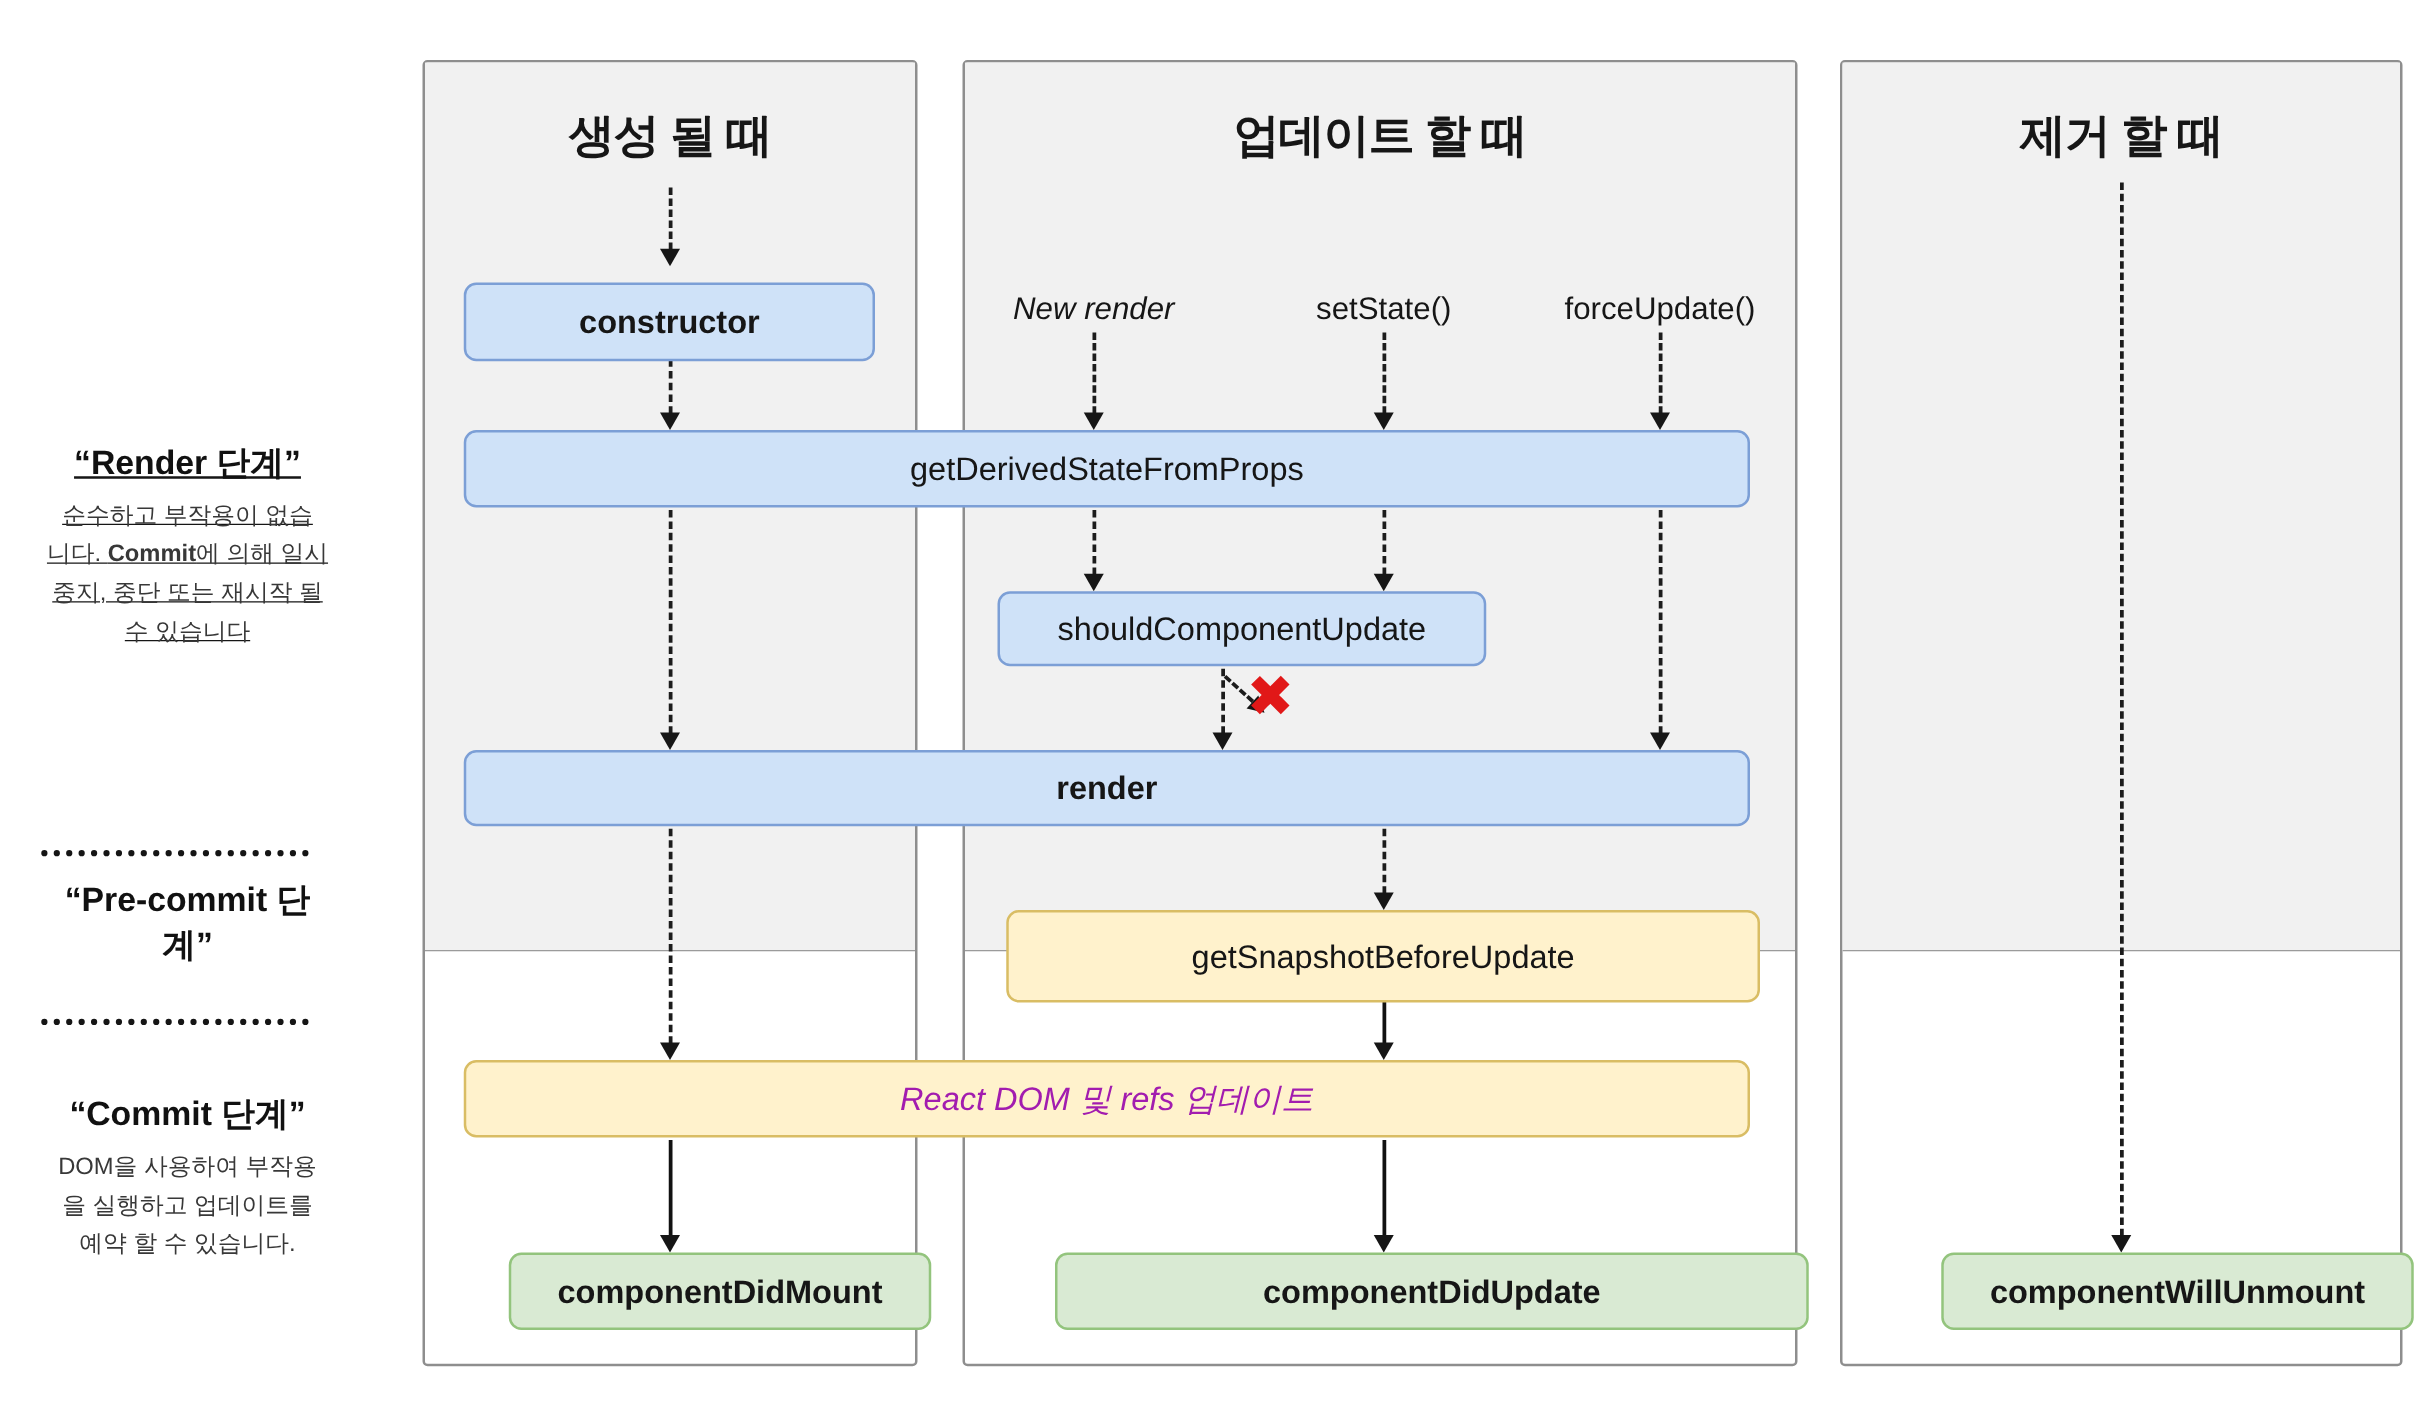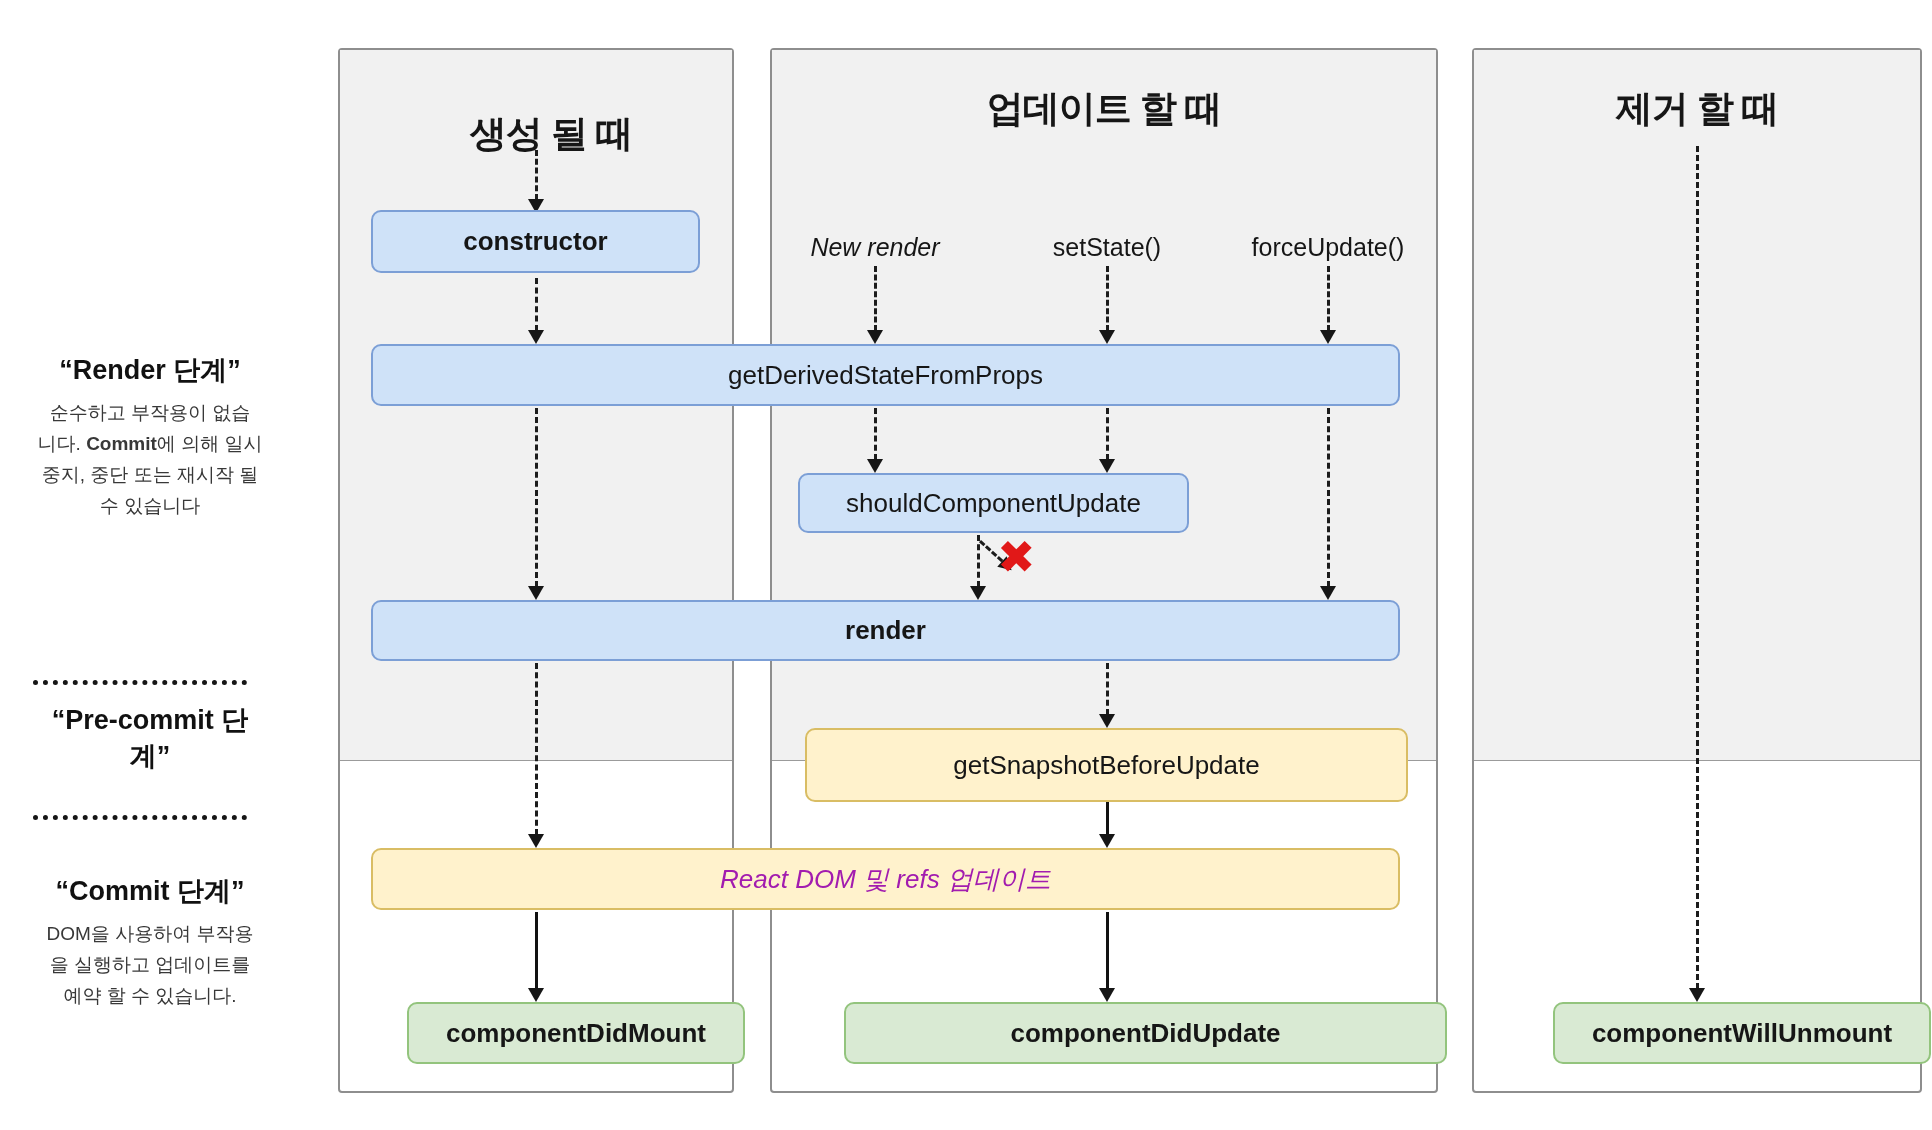--- a/index.html
+++ b/index.html
@@ -32,21 +32,21 @@
   .side{position:absolute;left:35px;width:230px;text-align:center;z-index:2;}
   .side .ph-title{font-size:27px;font-weight:700;color:#111;}
   .side .ph-body{font-size:19px;line-height:31px;color:#383838;white-space:pre-line;margin-top:9px;}
   .dotline{position:absolute;left:33px;width:214px;height:0;border-top:5px dotted #151515;z-index:2;}
 </style>
 </head>
 <body>
 
 <div class="stage">
 
-  <div class="side" style="top:352px;">
+  <div class="side" style="top:352px;text-decoration:underline;">
     <div class="ph-title">“Render 단계”</div>
     <div class="ph-body"><span>순수하고 부작용이 없습
 니다. </span><b>Commit</b><span>에 의해 일시
 중지, 중단 또는 재시작 될
 수 있습니다</span></div>
   </div>
 
   <div class="dotline" style="top:680px;"></div>
 
   <div class="side" style="top:702px;">
@@ -65,29 +65,29 @@
   <div class="col" style="left:338px;width:396px;">
     <div class="grey"></div>
   </div>
   <div class="col" style="left:770px;width:668px;">
     <div class="grey"></div>
   </div>
   <div class="col" style="left:1472px;width:450px;">
     <div class="grey"></div>
   </div>
 
-  <div class="col-title" style="left:353px;width:396px;margin-top:25px;">생성 될 때</div>
+  <div class="col-title" style="left:338px;width:396px;">생성 될 때</div>
   <div class="col-title" style="left:770px;width:668px;">업데이트 할 때</div>
   <div class="col-title" style="left:1472px;width:450px;">제거 할 때</div>
 
   <div class="trigger italic" style="left:795px;width:160px;">New render</div>
   <div class="trigger" style="left:1027px;width:160px;">setState()</div>
   <div class="trigger" style="left:1243px;width:170px;">forceUpdate()</div>
 
-  <div class="node blue bold" style="left:371px;top:210px;width:329px;height:63px;">constructor</div>
+  <div class="node blue bold" style="left:371px;top:226px;width:329px;height:63px;">constructor</div>
   <div class="node blue" style="left:371px;top:344px;width:1029px;height:62px;">getDerivedStateFromProps</div>
   <div class="node blue" style="left:798px;top:473px;width:391px;height:60px;">shouldComponentUpdate</div>
   <div class="node blue bold" style="left:371px;top:600px;width:1029px;height:61px;">render</div>
   <div class="node yellow" style="left:805px;top:728px;width:603px;height:74px;">getSnapshotBeforeUpdate</div>
   <div class="node yellow italic" style="left:371px;top:848px;width:1029px;height:62px;color:#a21caf;">React DOM 및 refs 업데이트</div>
   <div class="node green bold" style="left:368px;top:1002px;width:338px;height:62px;">componentDidMount</div>
   <div class="node green bold" style="left:805px;top:1002px;width:603px;height:62px;">componentDidUpdate</div>
   <div class="node green bold" style="left:1514px;top:1002px;width:378px;height:62px;">componentWillUnmount</div>
 
   <div class="vline dash" style="left:535px;top:150px;height:50px;"></div>

